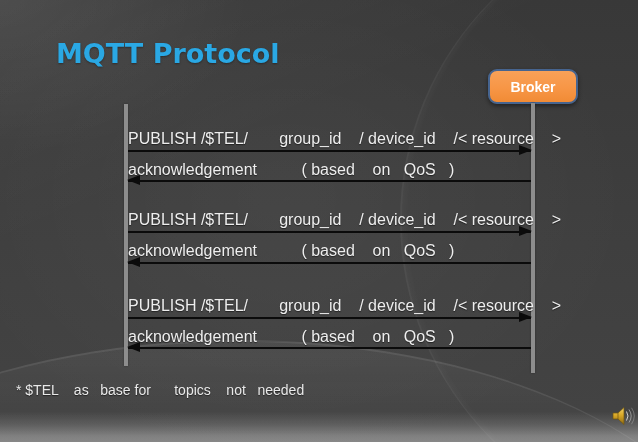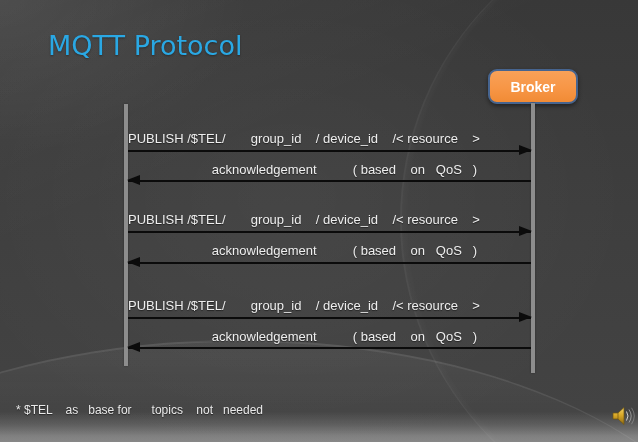--- a/index.html
+++ b/index.html
@@ -26,48 +26,48 @@
   .swoosh-bottom{
     left:-260px;top:340px;width:1000px;height:520px;border-radius:50%;
     border-top:2px solid rgba(255,255,255,0.08);
     background:linear-gradient(180deg,rgba(255,255,255,0.05),rgba(255,255,255,0) 18%);
   }
   .bottom-band{
     position:absolute;left:0;right:0;bottom:0;height:30px;pointer-events:none;
     background:linear-gradient(180deg,rgba(255,255,255,0) 0%,rgba(255,255,255,0.12) 40%,rgba(255,255,255,0.30) 80%,rgba(255,255,255,0.34) 100%);
   }
   .title{
-    position:absolute;left:44px;top:26px;margin:4px;
+    position:absolute;left:44px;top:26px;margin:12px;
     font-family:"DejaVu Sans","Liberation Sans",sans-serif;
-    font-size:27px;font-weight:normal;color:#2aa8e4;letter-spacing:0px;
+    font-size:27px;font-weight:bold;color:#2aa8e4;letter-spacing:0px;
     text-shadow:0 1px 2px rgba(0,0,0,0.35);
   }
   .actor{
     position:absolute;top:69px;width:90px;height:35px;box-sizing:border-box;
     border-radius:9px;display:flex;align-items:center;justify-content:center;
     color:#ffffff;font-weight:bold;font-size:14px;
     box-shadow:0 2px 4px rgba(0,0,0,0.45);
   }
   .actor-device{left:81px;background:linear-gradient(180deg,#5688c3 0%,#4a7cbc 55%,#4472b0 100%);border:2px solid #628bc2;}
   .actor-broker{left:488px;background:linear-gradient(180deg,#f8a158 0%,#f79646 55%,#f18b35 100%);border:2px solid #46648f;}
   .lifeline{position:absolute;width:4px;background:#8d8d8d;box-shadow:0 0 2px rgba(0,0,0,0.4);}
   .lifeline-device{left:124px;top:104px;height:262px;}
   .lifeline-broker{left:531px;top:103px;height:270px;}
   .msg-label{
     position:absolute;left:128px;width:349px;height:16px;line-height:16px;
-    text-align:right;font-size:13px;color:#eeeeee;white-space:pre;
+    text-align:left;font-size:16px;color:#eeeeee;white-space:pre;
     text-shadow:0 1px 1px rgba(0,0,0,0.5);
   }
   .arrow{position:absolute;left:128px;width:403px;height:0;border-top:2.5px solid #0b0b0b;}
   .arrow .head{position:absolute;width:0;height:0;top:-7px;
     border-top:5.5px solid transparent;border-bottom:5.5px solid transparent;}
   .arrow.dir-right .head{right:-1px;border-left:13px solid #0b0b0b;}
   .arrow.dir-left  .head{left:-1px;border-right:13px solid #0b0b0b;}
   .footnote{
-    position:absolute;left:16px;top:403px;font-size:12px;color:#e9e9e9;
+    position:absolute;left:16px;top:382px;font-size:14px;color:#e9e9e9;
     white-space:pre;text-shadow:0 1px 1px rgba(0,0,0,0.5);
   }
   .audio-icon{position:absolute;left:608px;top:402px;width:28px;height:28px;cursor:pointer;}
 </style>
 </head>
 <body>
 
 <div class="slide">
 
   <div class="swoosh swoosh-diagonal-top"></div>

